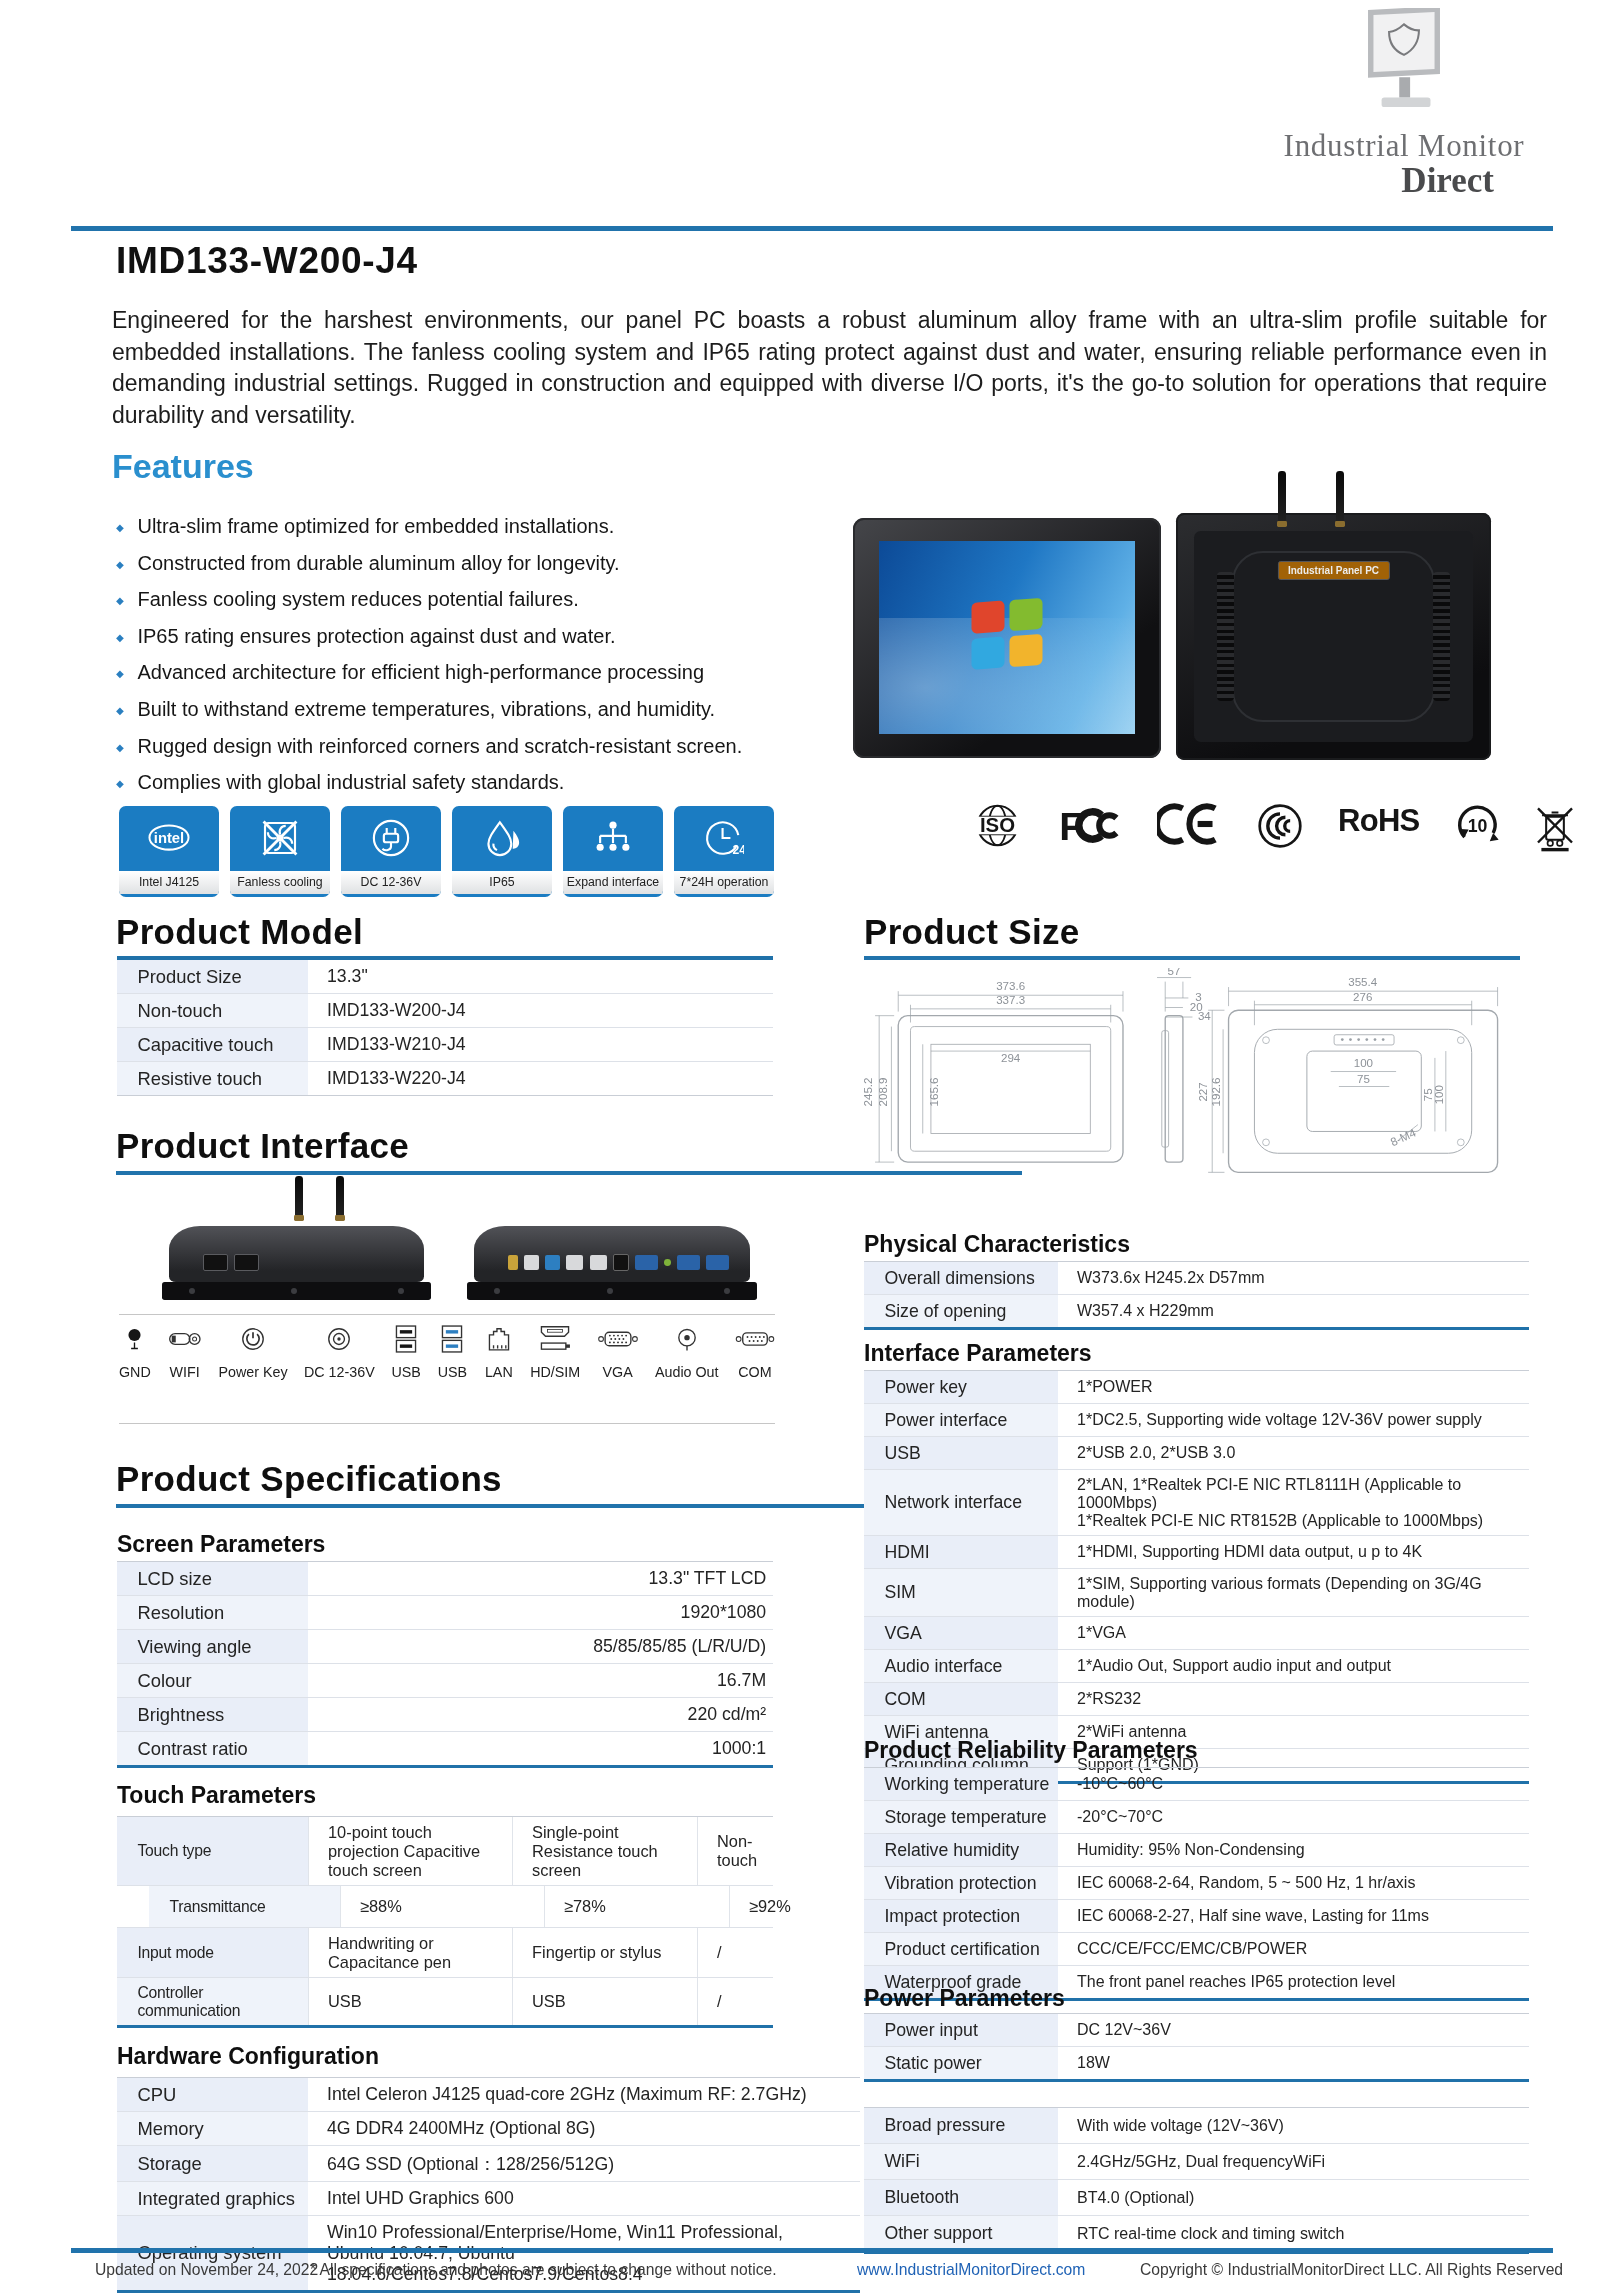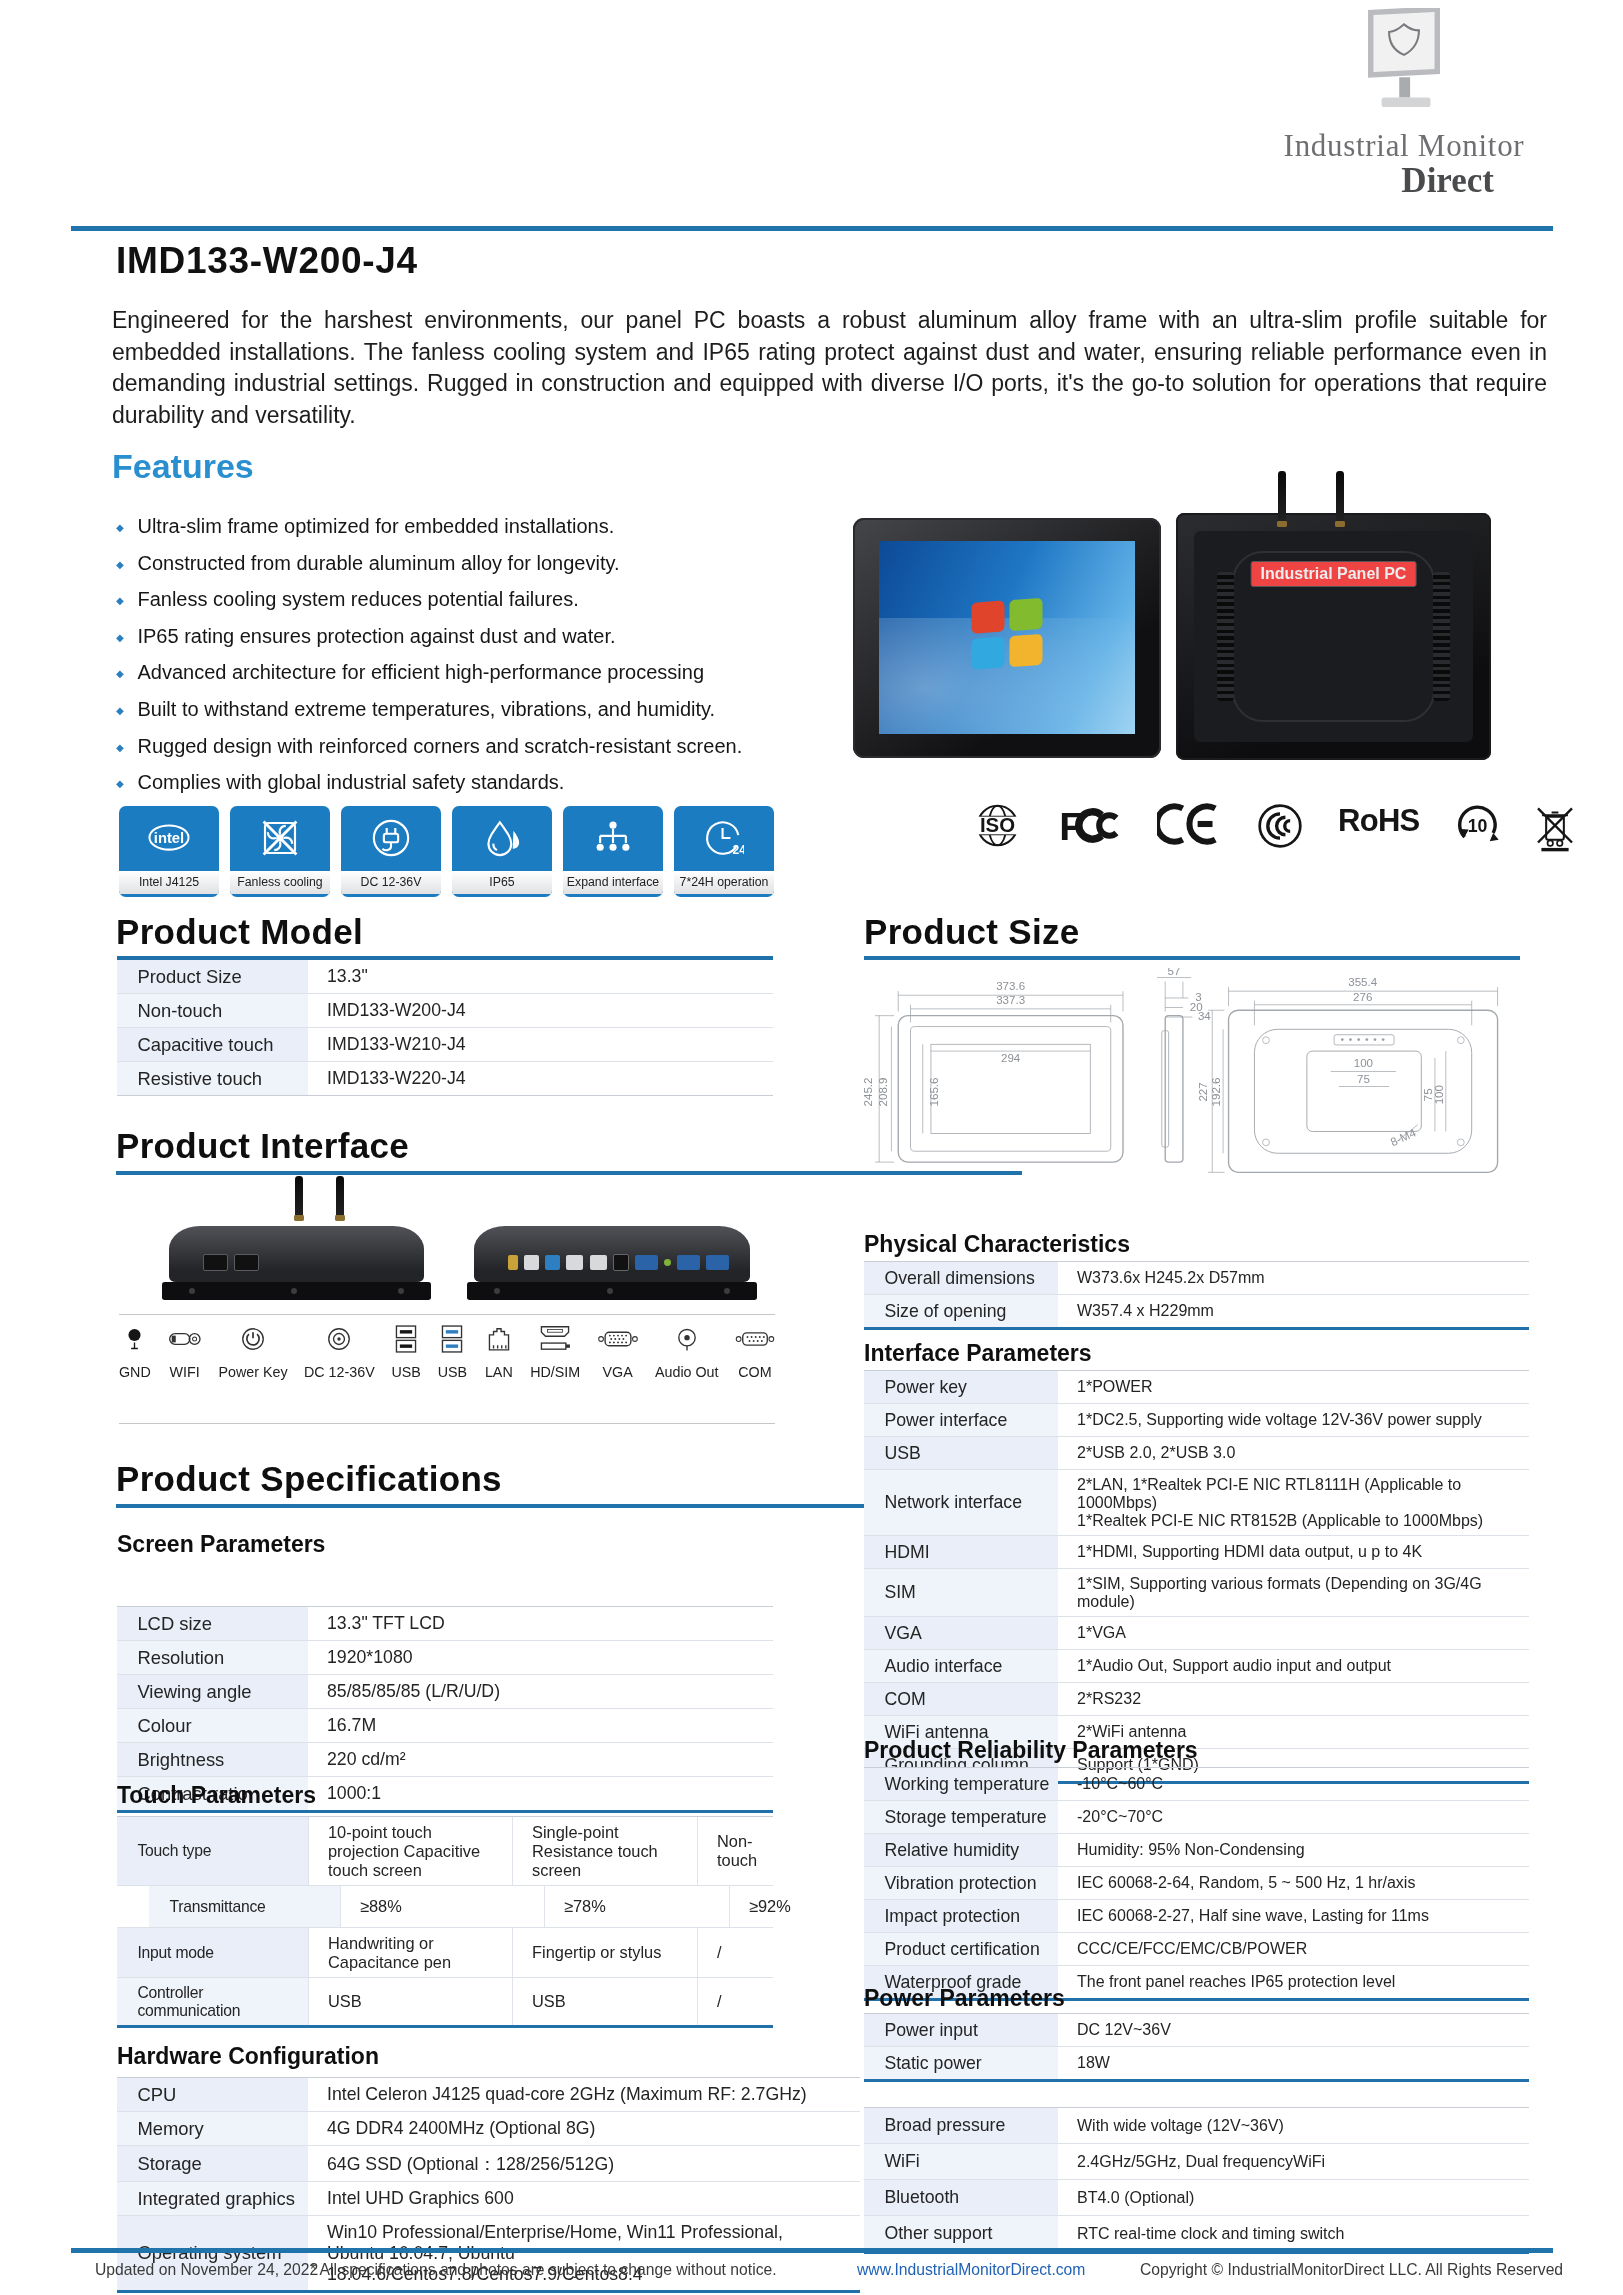--- a/index.html
+++ b/index.html
@@ -36,22 +36,22 @@
                   background:radial-gradient(ellipse at 30% 30%,rgba(255,255,255,.35),rgba(255,255,255,0) 60%);}
   .winflag{position:absolute;left:50%;top:50%;transform:translate(-50%,-54%) skewY(-4deg);width:71px;height:68px;
            display:grid;grid-template-columns:33px 33px;grid-template-rows:31px 31px;gap:4.8px;}
   .winflag span{border-radius:5.5px;display:block;}
   .mon-back{position:absolute;left:1176px;top:513px;width:315px;height:247px;border-radius:8.2px;
             background:linear-gradient(160deg,#2c2d30,#0d0d0f 75%);box-shadow:inset 0 0 0 2px #1a1b1d;}
   .mon-back .panel{position:absolute;left:17.7px;top:17.7px;right:17.7px;bottom:17.7px;background:#1b1c1f;border-radius:6.8px;}
   .mon-back .plate{position:absolute;left:38px;top:20.4px;right:38px;bottom:20.4px;border:2px solid #2e3034;border-radius:31px;}
   .mon-back .vent{position:absolute;top:41px;bottom:41px;width:17.7px;
             background:repeating-linear-gradient(0deg,#0a0a0b 0 3.4px,#2a2b2e 3.4px 6.8px);border-radius:4.1px;}
-  .mon-back .tag{position:absolute;left:50%;top:30px;transform:translateX(-50%);background:#ef4444;border:1.4px solid #55565a;
-            border-radius:2.7px;padding:3.4px 9.5px;font-size:16px;font-weight:700;color:#ececec;white-space:nowrap;}
+  .mon-back .tag{position:absolute;left:50%;top:30px;transform:translateX(-50%);background:#a16207;border:1.4px solid #55565a;
+            border-radius:2.7px;padding:3.4px 9.5px;font-size:10px;font-weight:700;color:#ececec;white-space:nowrap;}
   .ant{position:absolute;width:7.5px;height:53px;background:linear-gradient(#0a0a0a,#222);border-radius:3.4px;top:-42px;}
   .ant::after{content:"";position:absolute;left:-1.4px;bottom:-2.7px;width:10.2px;height:5.5px;background:#8a6d2f;border-radius:1.4px;}
   
   .dev{position:absolute;height:95px;}
   .dev .body{position:absolute;bottom:17.7px;left:6.8px;right:6.8px;height:56px;
              background:linear-gradient(#515257,#232427 80%);border-radius:31px 31px 6.8px 6.8px / 23px 23px 5.5px 5.5px;}
   .dev .base{position:absolute;bottom:0;left:0;right:0;height:18.4px;background:#0e0e10;border-radius:2.7px;}
   .dev .screw{position:absolute;bottom:6.1px;width:6.1px;height:6.1px;border-radius:50%;background:#3b3c40;}
   .dev .portrow{position:absolute;bottom:27px;left:41px;right:27px;height:20.4px;display:flex;gap:6.1px;align-items:center;}
   .dev .portrow i{display:block;height:15px;border-radius:2px;}
@@ -500,21 +500,21 @@
         </svg>
       <div class="plabel">COM</div>
     </div>
   </div>
   <div class="hline" style="left:119px;top:1423px;width:656px;"></div>
 
   <div class="sec" style="left:116px;top:1459px;">Product Specifications</div>
   <div class="rule" style="left:116px;top:1504px;width:906px;"></div>
 
   <div class="sub" style="left:117px;top:1531px;">Screen Parameters</div>
-  <div class="tbl rh48" style="left:117px;top:1606px;width:656px;">
+  <div class="tbl rh48" style="left:117px;top:1561px;width:656px;text-align:right;">
     <div class="tr">
         <div class="th">LCD size</div>
         <div class="td">13.3" TFT LCD</div>
       </div>
     <div class="tr">
         <div class="th">Resolution</div>
         <div class="td">1920*1080</div>
       </div>
     <div class="tr">
         <div class="th">Viewing angle</div>

